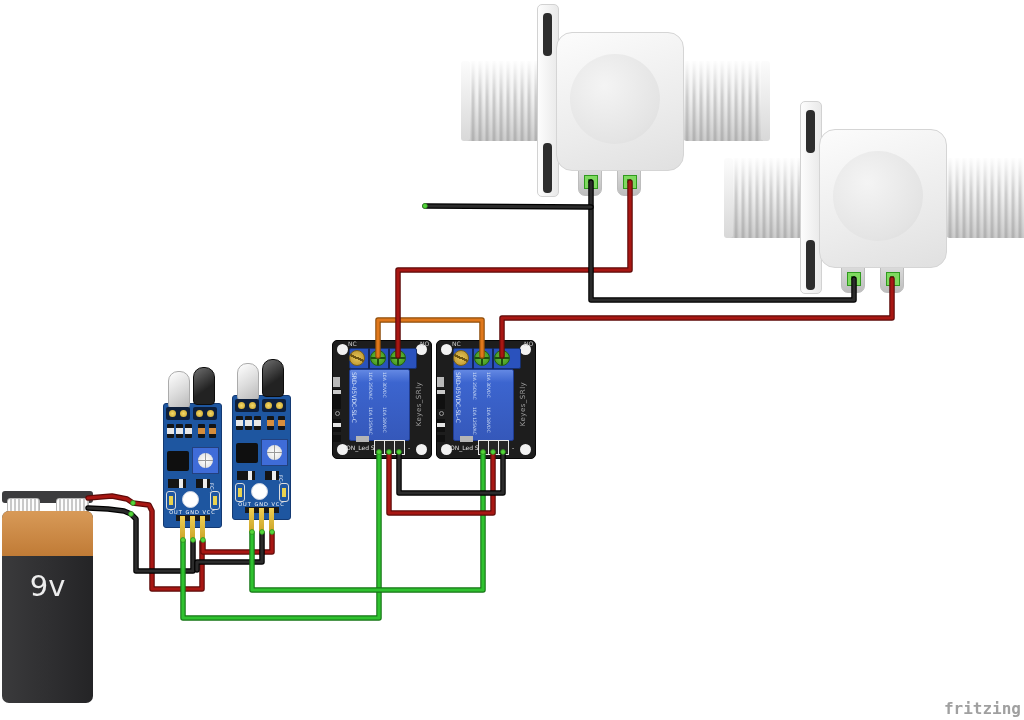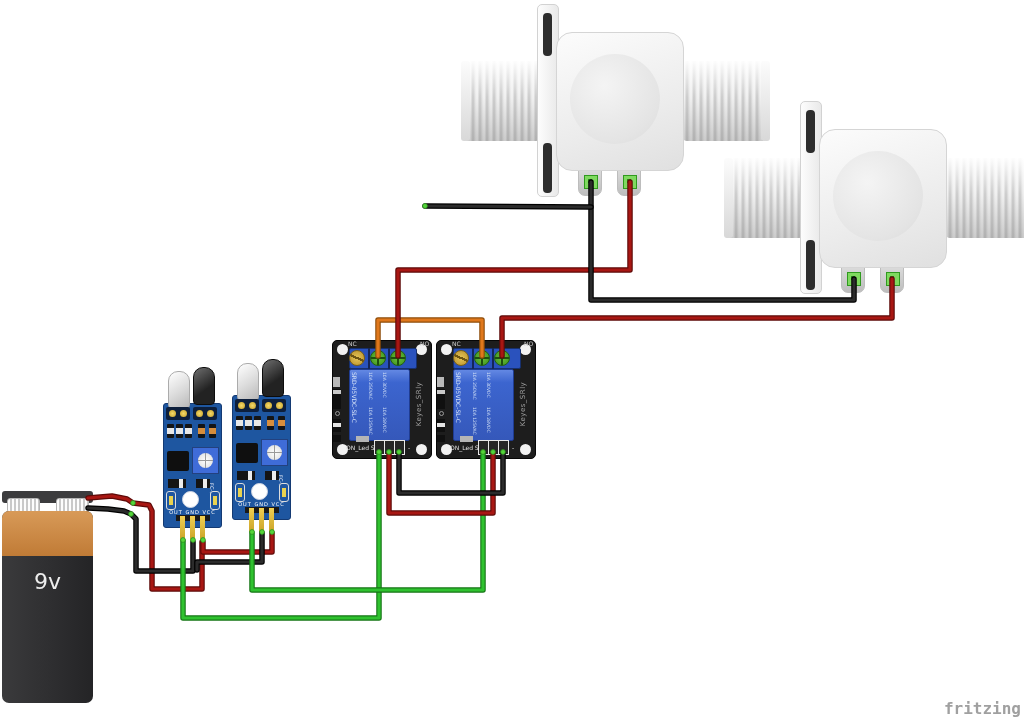--- a/index.html
+++ b/index.html
@@ -7,21 +7,21 @@
          font-family:"DejaVu Sans",sans-serif;}
 
   
   .battery{position:absolute;left:2px;top:491px;width:91px;height:212px;}
   .bcap{position:absolute;left:0;top:0;width:91px;height:12px;background:#3c3c3e;border-radius:3px;}
   .bterm{position:absolute;top:7px;width:31px;height:13px;border:1px solid #b5b5b5;border-radius:3px;
          background:repeating-linear-gradient(90deg,#fdfdfd 0 2px,#c9c9c9 2px 4px);}
   .bterm.t1{left:5px;} .bterm.t2{left:54px;}
   .bbody{position:absolute;left:0;top:20px;width:91px;height:192px;background:linear-gradient(90deg,#3a3a3c,#2d2d2f 60%,#242426);border-radius:7px;}
   .bband{position:absolute;left:0;top:0;width:91px;height:45px;background:linear-gradient(180deg,#dé 0,#d89a58 10%,#c07b36 90%);background:linear-gradient(180deg,#d89a58,#c07b36);border-radius:7px 7px 0 0;}
-  .blabel{position:absolute;left:0;top:58px;width:100%;text-align:center;font-size:22px;color:#ededed;}
+  .blabel{position:absolute;left:0;top:58px;width:100%;text-align:center;font-size:29px;color:#ededed;}
 
   
   .sensor{position:absolute;width:60px;height:174px;}
   #sensor1{left:163px;top:367px;} #sensor2{left:232px;top:359px;}
   .spcb{position:absolute;left:0;top:36px;width:59px;height:125px;background:#1e56a0;border:1px solid #143a73;border-radius:3px;box-sizing:border-box;}
   .ledw{position:absolute;left:5px;top:4px;width:20px;height:36px;border-radius:10px 10px 4px 4px;
         background:linear-gradient(145deg,#ffffff,#dadada 55%,#b8b8b8);border:1px solid #ababab;}
   .ledb{position:absolute;left:30px;top:0;width:20px;height:36px;border-radius:10px 10px 4px 4px;
         background:linear-gradient(145deg,#6e6e6e,#222222 60%);border:1px solid #0c0c0c;}
   .sock{position:absolute;top:40px;width:24px;height:13px;background:#0d1f3c;border-radius:2px;}

